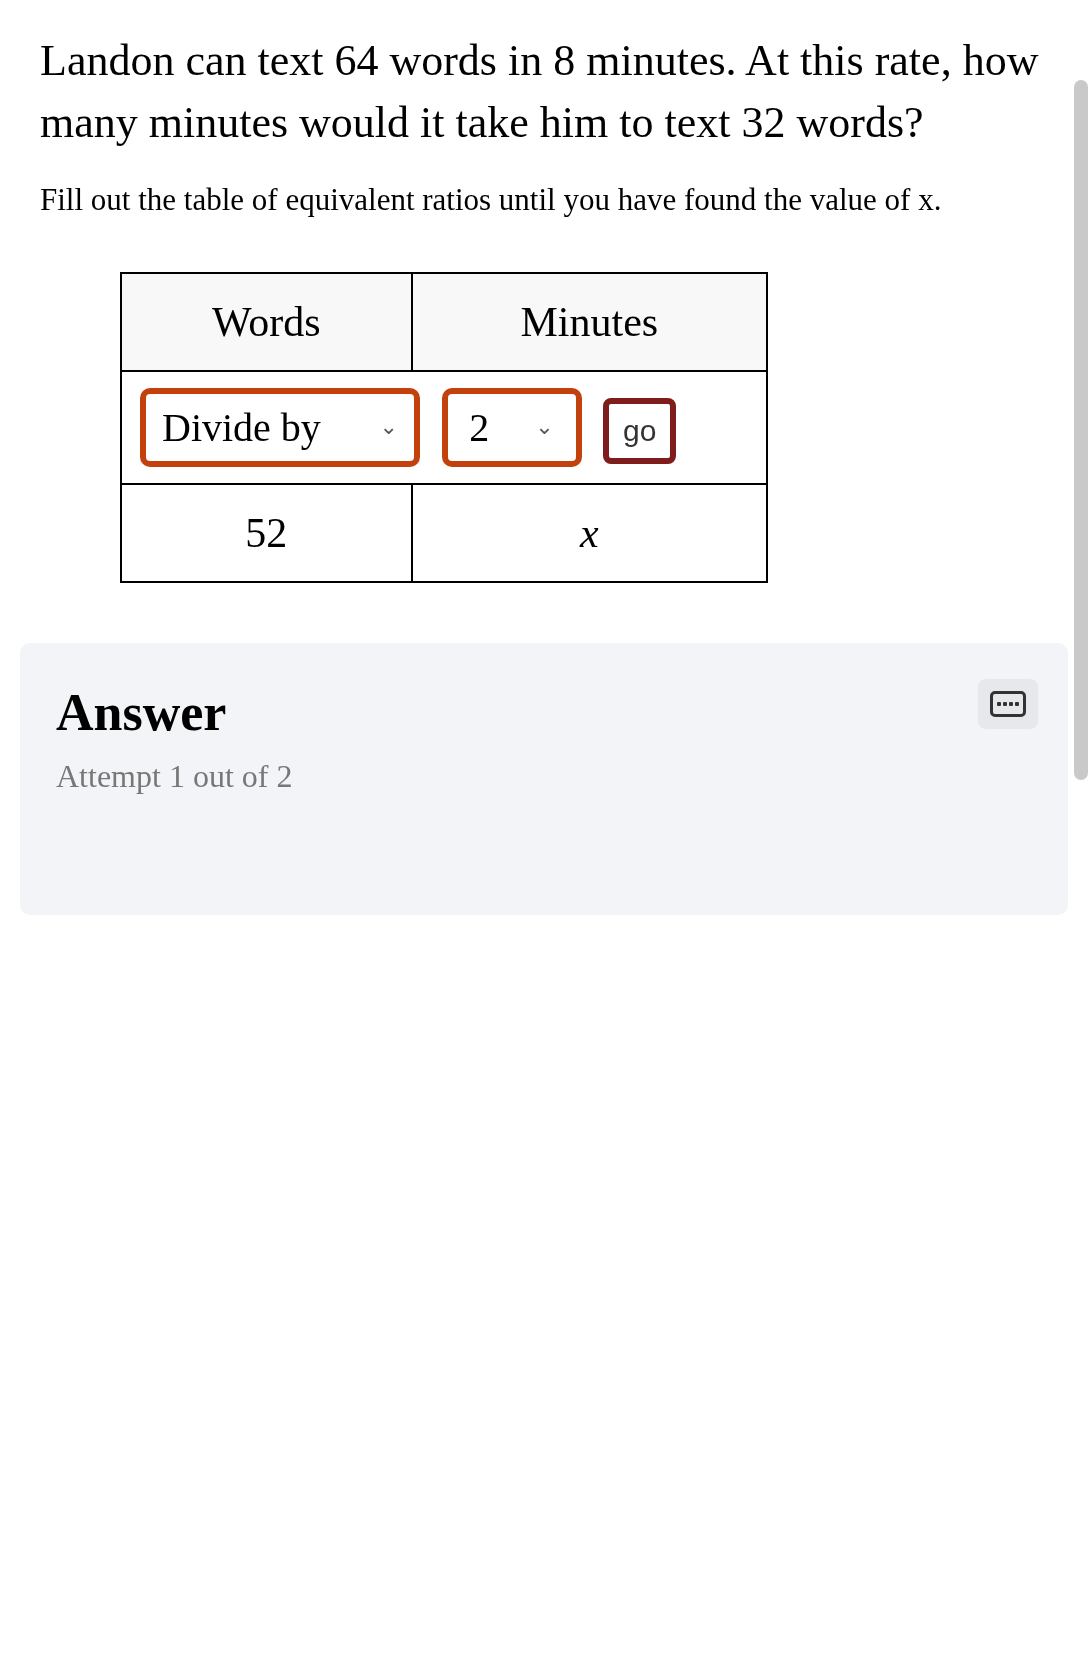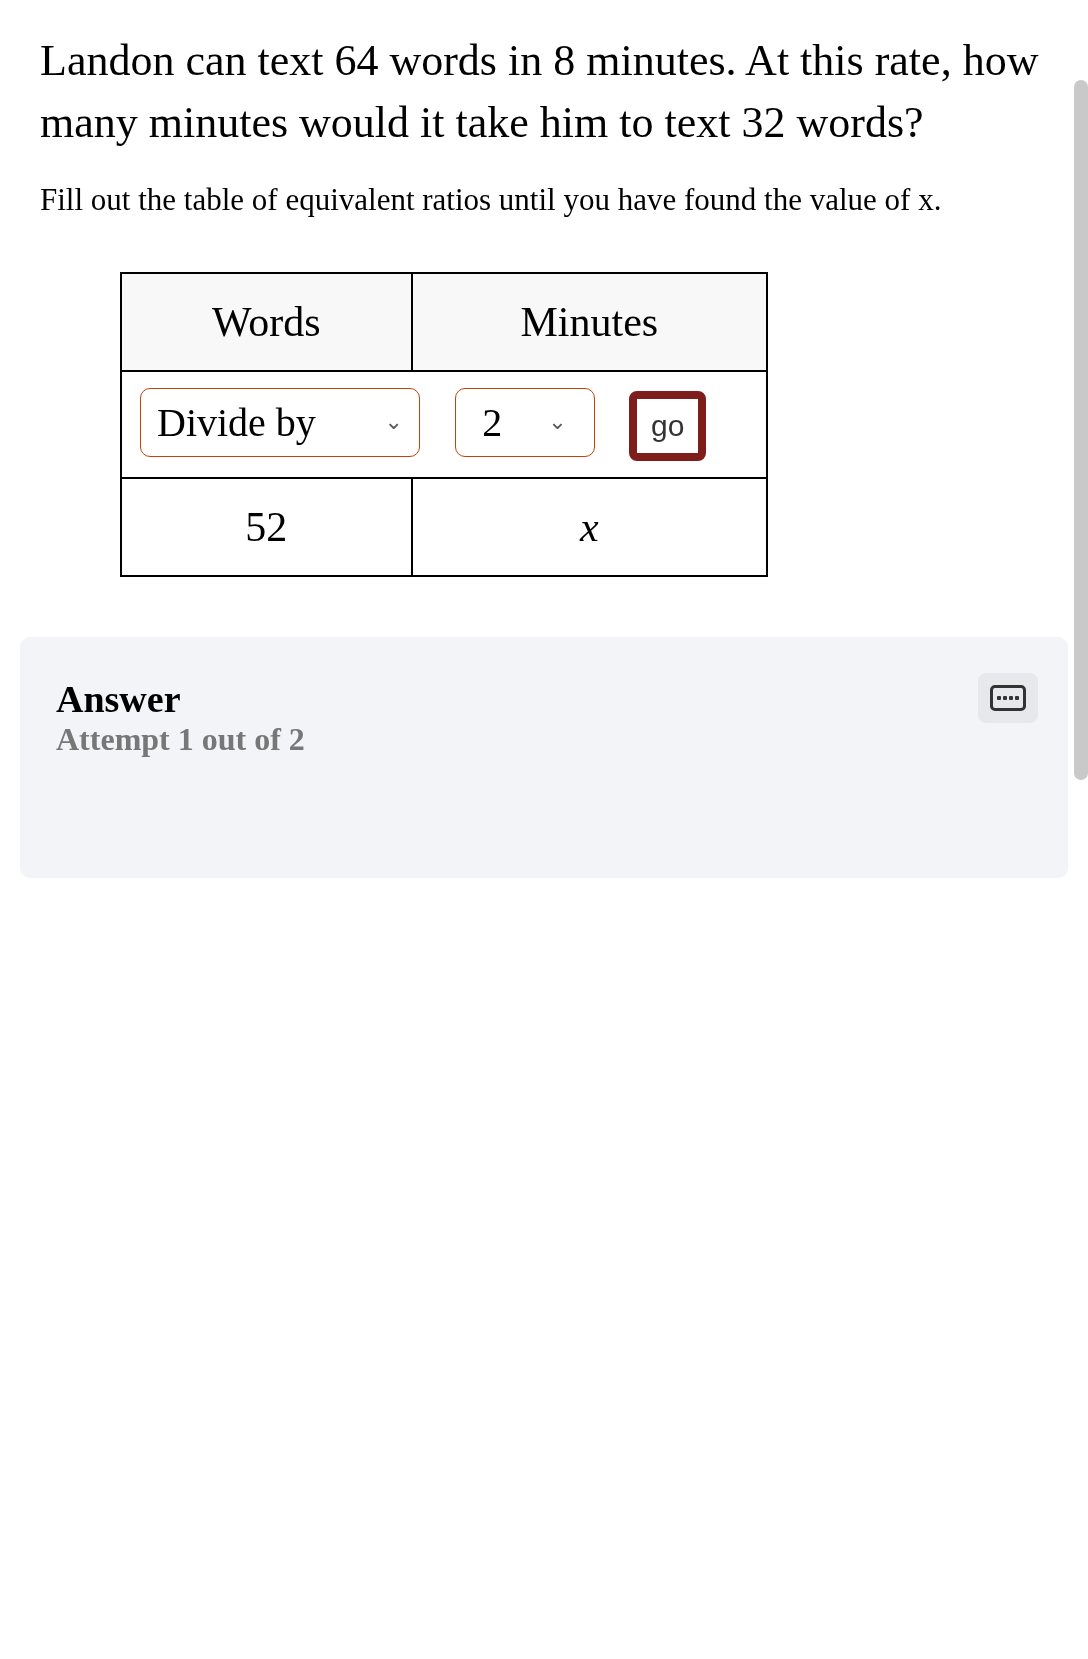--- a/index.html
+++ b/index.html
@@ -49,68 +49,68 @@
     padding: 16px 10px;
   }
   .op-cell {
     text-align: left !important;
     padding-left: 18px !important;
   }
   .select-wrap {
     display: inline-flex;
     align-items: center;
     justify-content: space-between;
-    border: 1px solid #c2410c;
+    border: 6px solid #c2410c;
     border-radius: 10px;
     padding: 10px 16px;
     background: #fff;
     font-size: 40px;
     min-width: 280px;
-    margin-right: 24px;
+    margin-right: 11px;
   }
   .select-wrap.small { min-width: 140px; justify-content: center; gap: 26px; }
   .chev {
     font-size: 22px;
     color: #555;
     margin-left: 20px;
   }
   .go-btn {
     display: inline-flex;
     align-items: center;
     justify-content: center;
-    border: 8px solid #7f1d1d;
+    border: 6px solid #7f1d1d;
     border-radius: 8px;
     padding: 10px 14px;
     font-size: 30px;
     font-family: Arial, sans-serif;
     background: #fff;
     color: #333;
     vertical-align: middle;
   }
   .x-var {
     font-style: italic;
     font-family: 'Times New Roman', serif;
   }
   .answer-box {
     background: #f2f4f8;
     border-radius: 10px;
     padding: 40px 36px 60px 36px;
     margin: 0 0 0 0;
     position: relative;
   }
   .answer-heading {
-    font-size: 38px;
+    font-size: 52px;
     font-weight: bold;
     font-family: Georgia, serif;
+    margin-bottom: 16px;
   }
   .attempt-text {
     font-size: 32px;
     color: #777;
     margin-bottom: 60px;
-    font-weight: bold;
   }
   .answer-sentence {
     font-size: 44px;
     line-height: 2.2;
   }
   .blank-input {
     display: inline-block;
     width: 80px;
     height: 60px;
     border: 2px solid #888;

